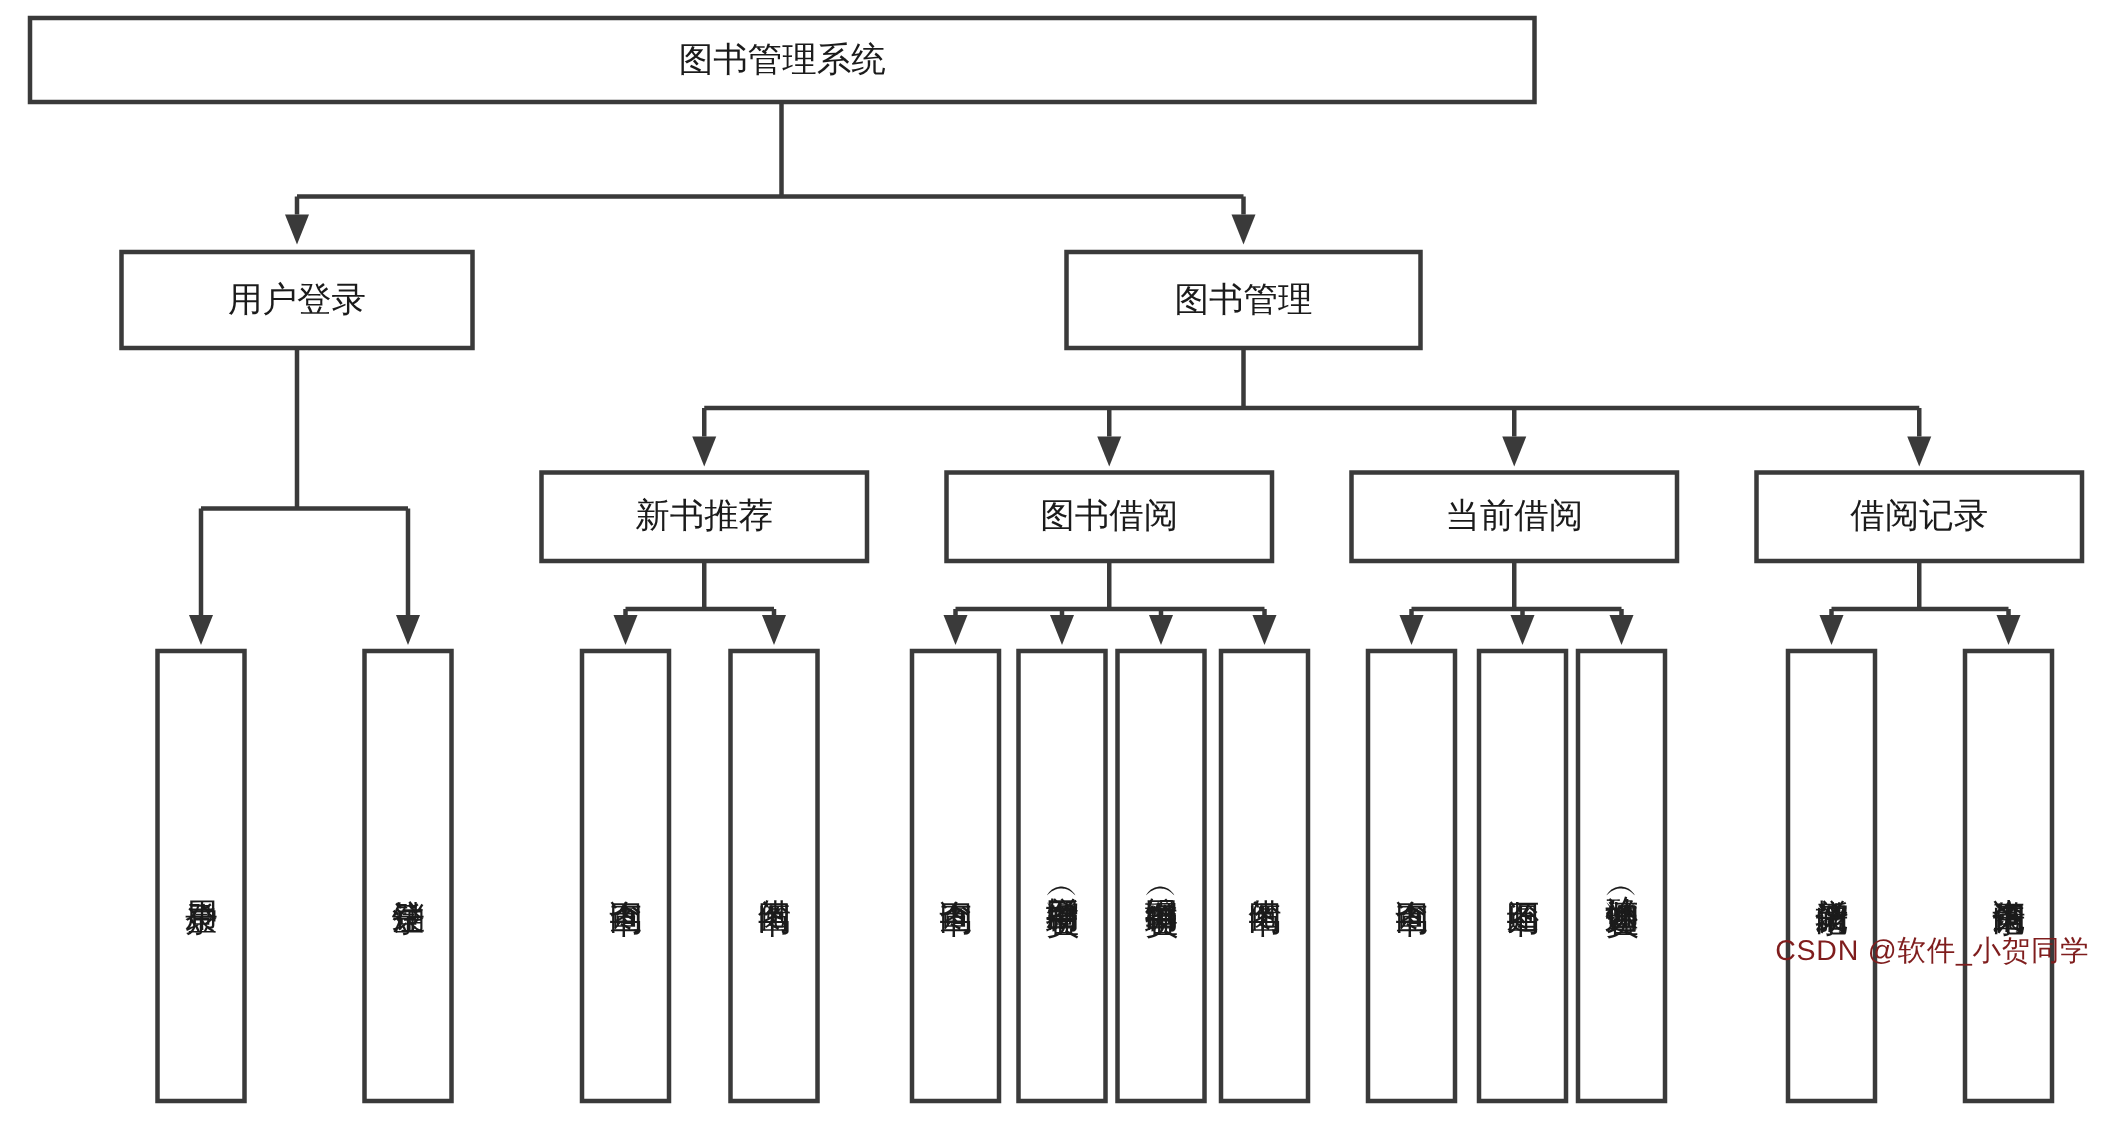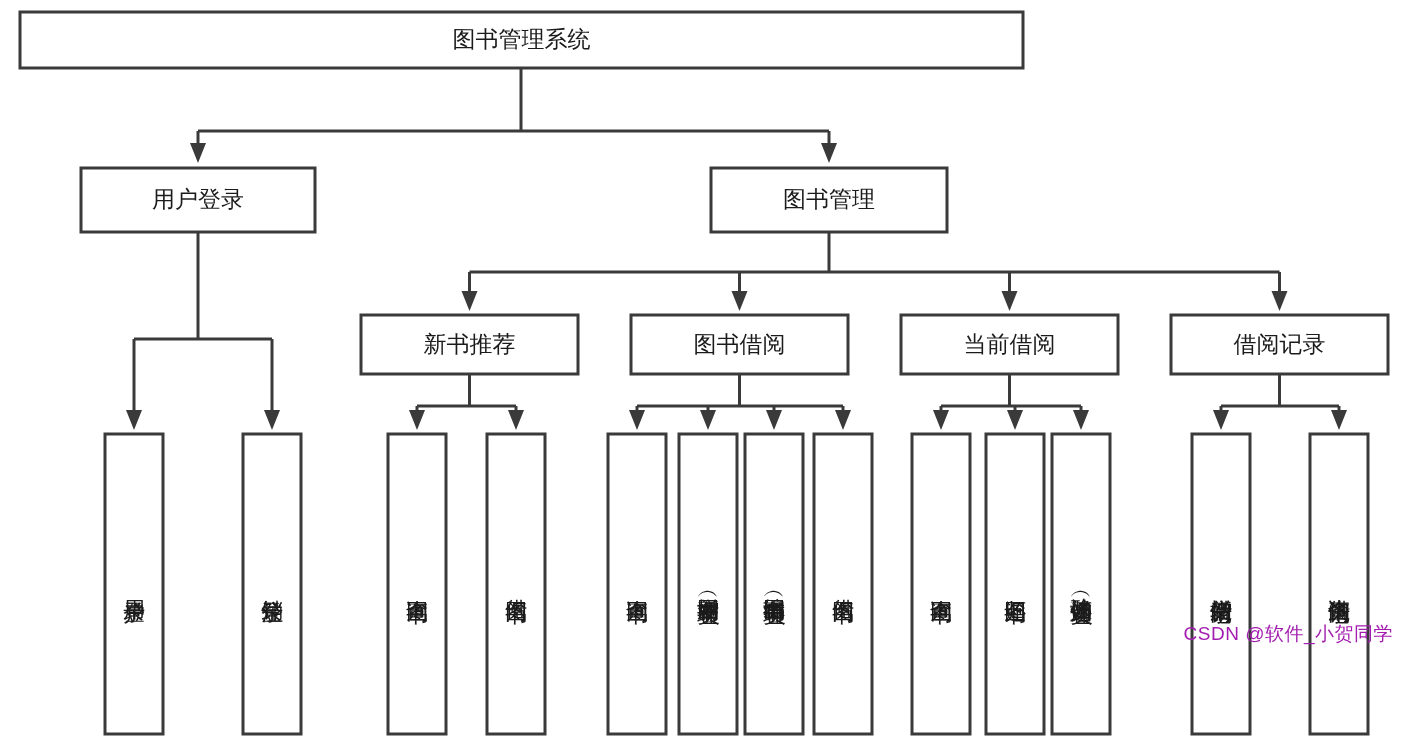--- a/index.html
+++ b/index.html
@@ -59,21 +59,21 @@
     text-orientation: upright;
     letter-spacing: 1px;
     pointer-events: none;
   }
   .watermark {
     position: absolute;
     right: 12px;
     bottom: 6px;
     font-family: "Liberation Sans", "DejaVu Sans", sans-serif;
     font-size: 19px;
-    color: #a21caf;
+    color: #7f1d1d;
     letter-spacing: 0.5px;
     user-select: none;
   }
 </style>
 </head>
 <body>
 
 <div id="diagram-root">
 
   <svg class="diagram-canvas" viewBox="0 0 1405 747">

